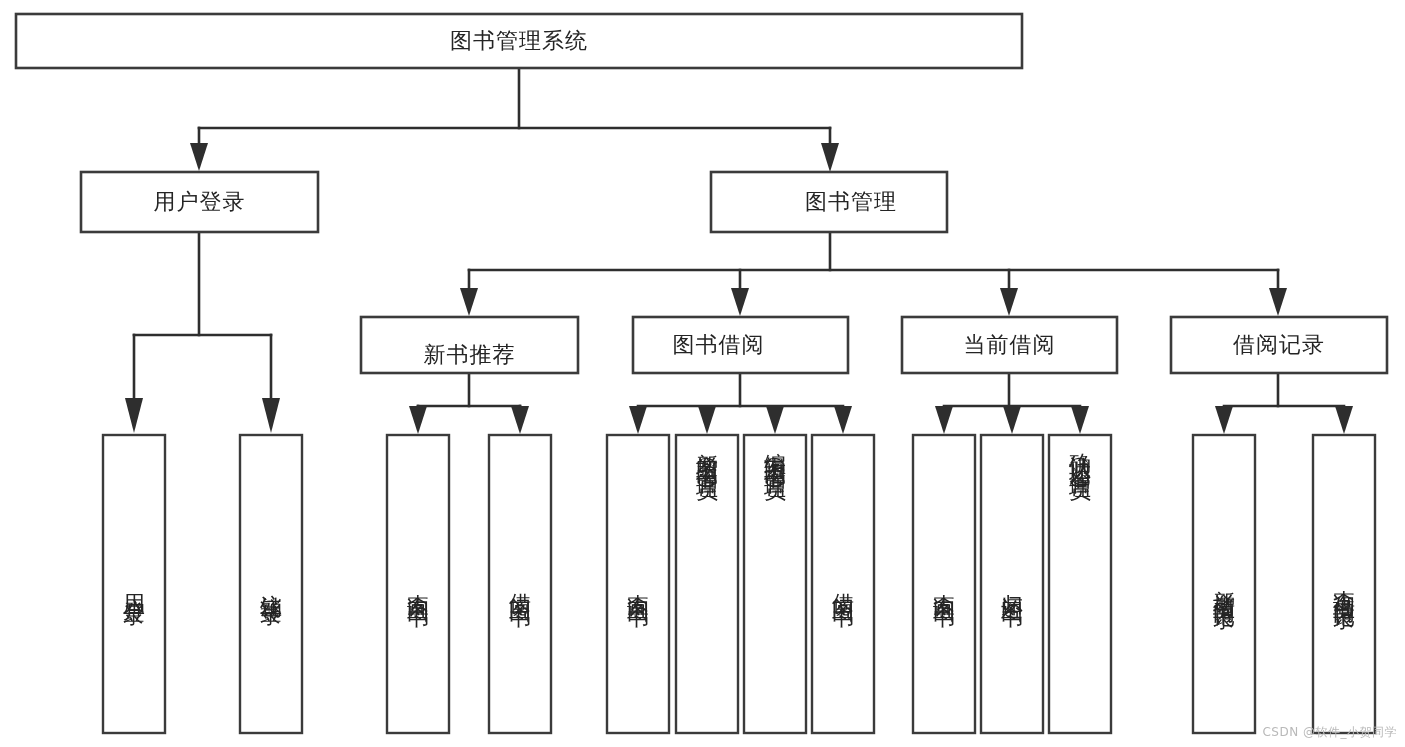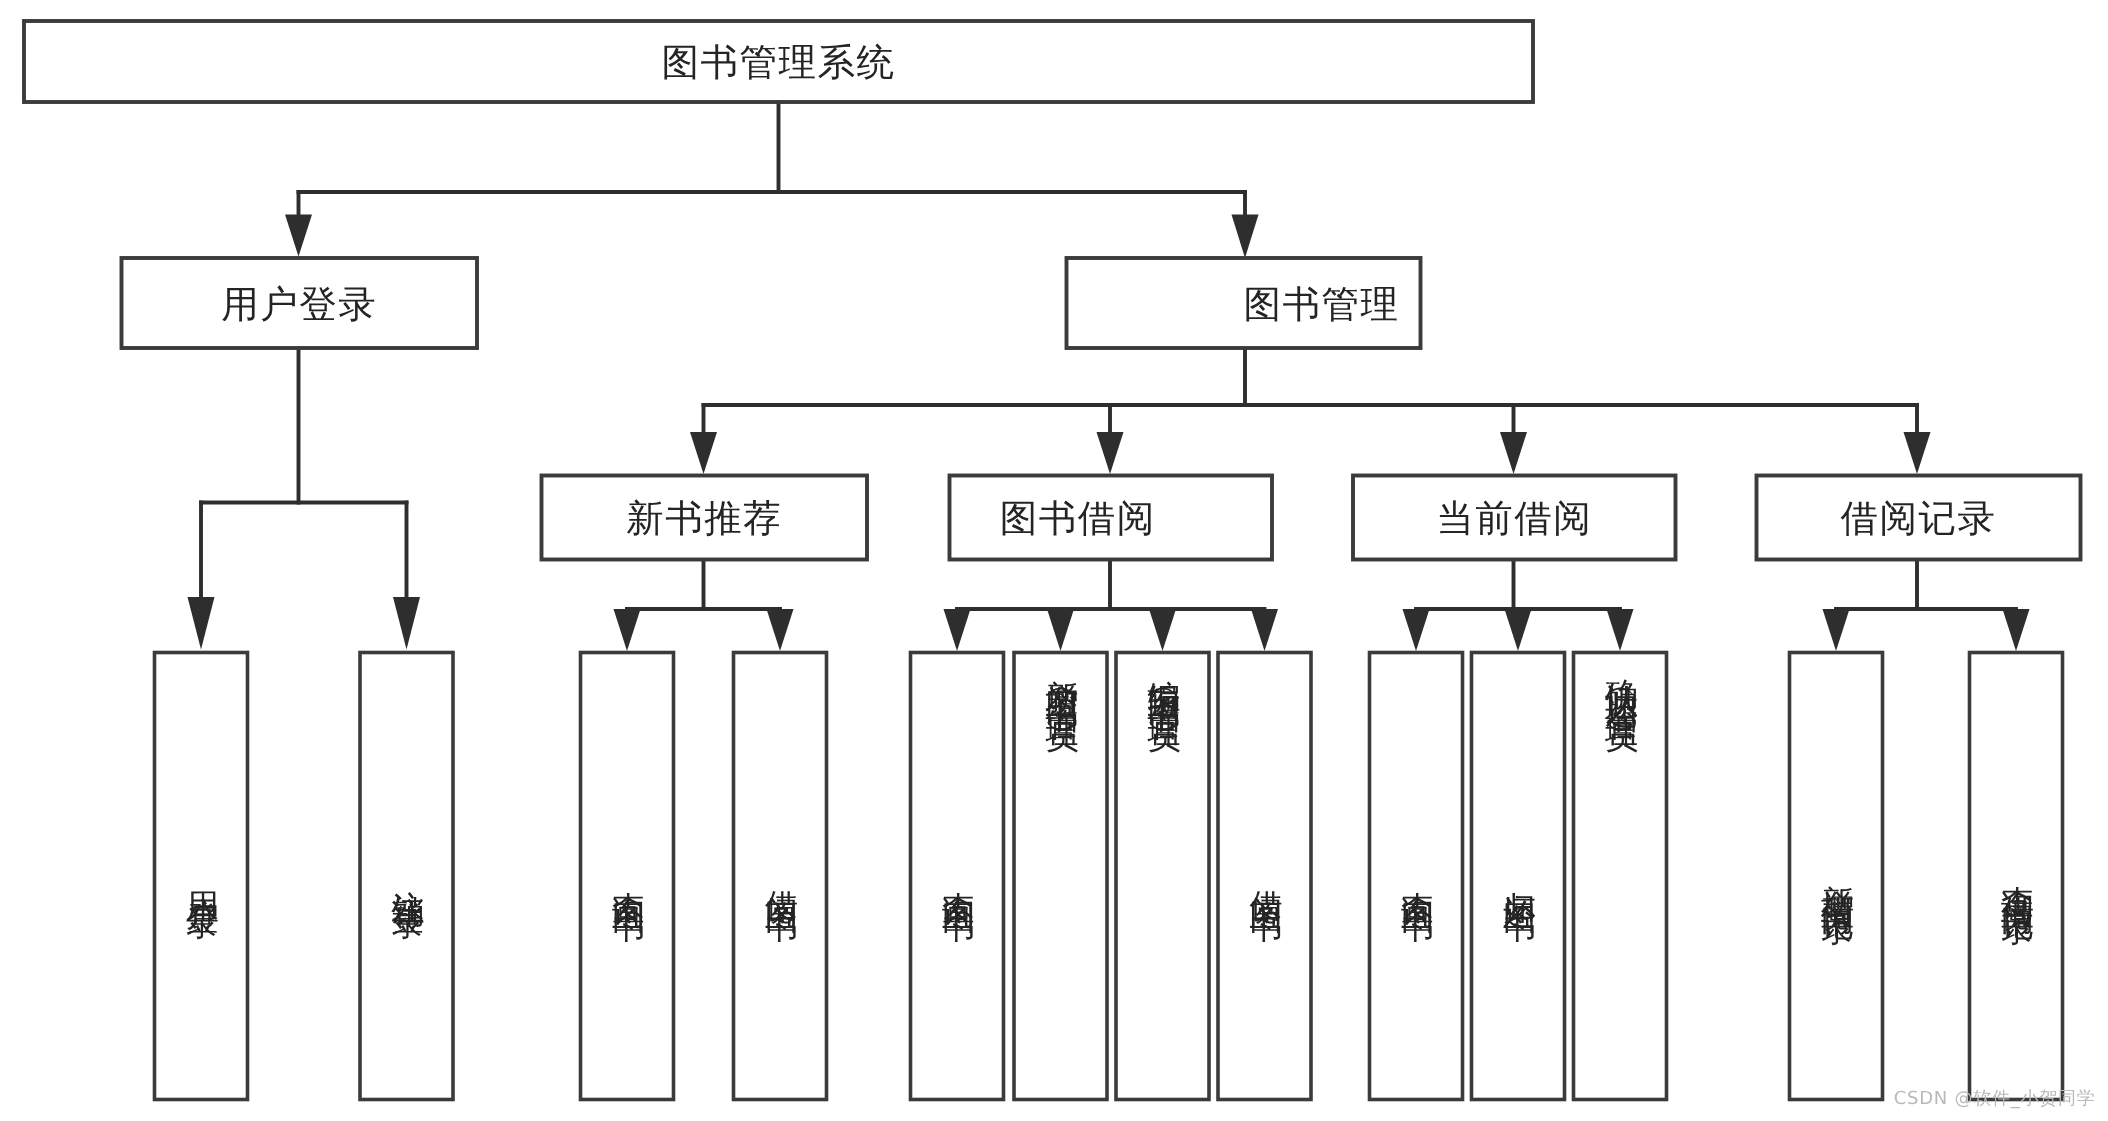--- a/index.html
+++ b/index.html
@@ -62,21 +62,21 @@
   }
   .hlabel-wrap {
     position: absolute;
     display: flex;
     align-items: center;
     justify-content: center;
     pointer-events: none;
   }
   .hlabel-text {
     font-family: "DejaVu Sans", "Liberation Sans", sans-serif;
-    font-size: 25px;
+    font-size: 22px;
     color: #242424;
     white-space: nowrap;
     letter-spacing: 1px;
   }
   .watermark {
     position: absolute;
     right: 8px;
     bottom: 6px;
     font-family: "DejaVu Sans", "Liberation Sans", sans-serif;
     font-size: 12px;
@@ -191,25 +191,25 @@
   </svg>
 
   <div class="hlabel-wrap" style="left:16px; top:14px; width:1006px; height:54px;">
     <span class="hlabel-text">图书管理系统</span>
   </div>
 
   <div class="hlabel-wrap" style="left:81px; top:172px; width:237px; height:60px;">
     <span class="hlabel-text">用户登录</span>
   </div>
 
-  <div class="hlabel-wrap" style="left:711px; top:172px; width:280px; height:60px;padding-left:30px;">
+  <div class="hlabel-wrap" style="left:711px; top:172px; width:280px; height:60px;">
     <span class="hlabel-text">图书管理</span>
   </div>
 
-  <div class="hlabel-wrap" style="left:361px; top:317px; width:217px; height:56px;">
+  <div class="hlabel-wrap" style="left:361px; top:327px; width:217px; height:56px;">
     <span class="hlabel-text">新书推荐</span>
   </div>
 
   <div class="hlabel-wrap" style="left:633px; top:317px; width:171px; height:56px;">
     <span class="hlabel-text">图书借阅</span>
   </div>
 
   <div class="hlabel-wrap" style="left:902px; top:317px; width:215px; height:56px;">
     <span class="hlabel-text">当前借阅</span>
   </div>

